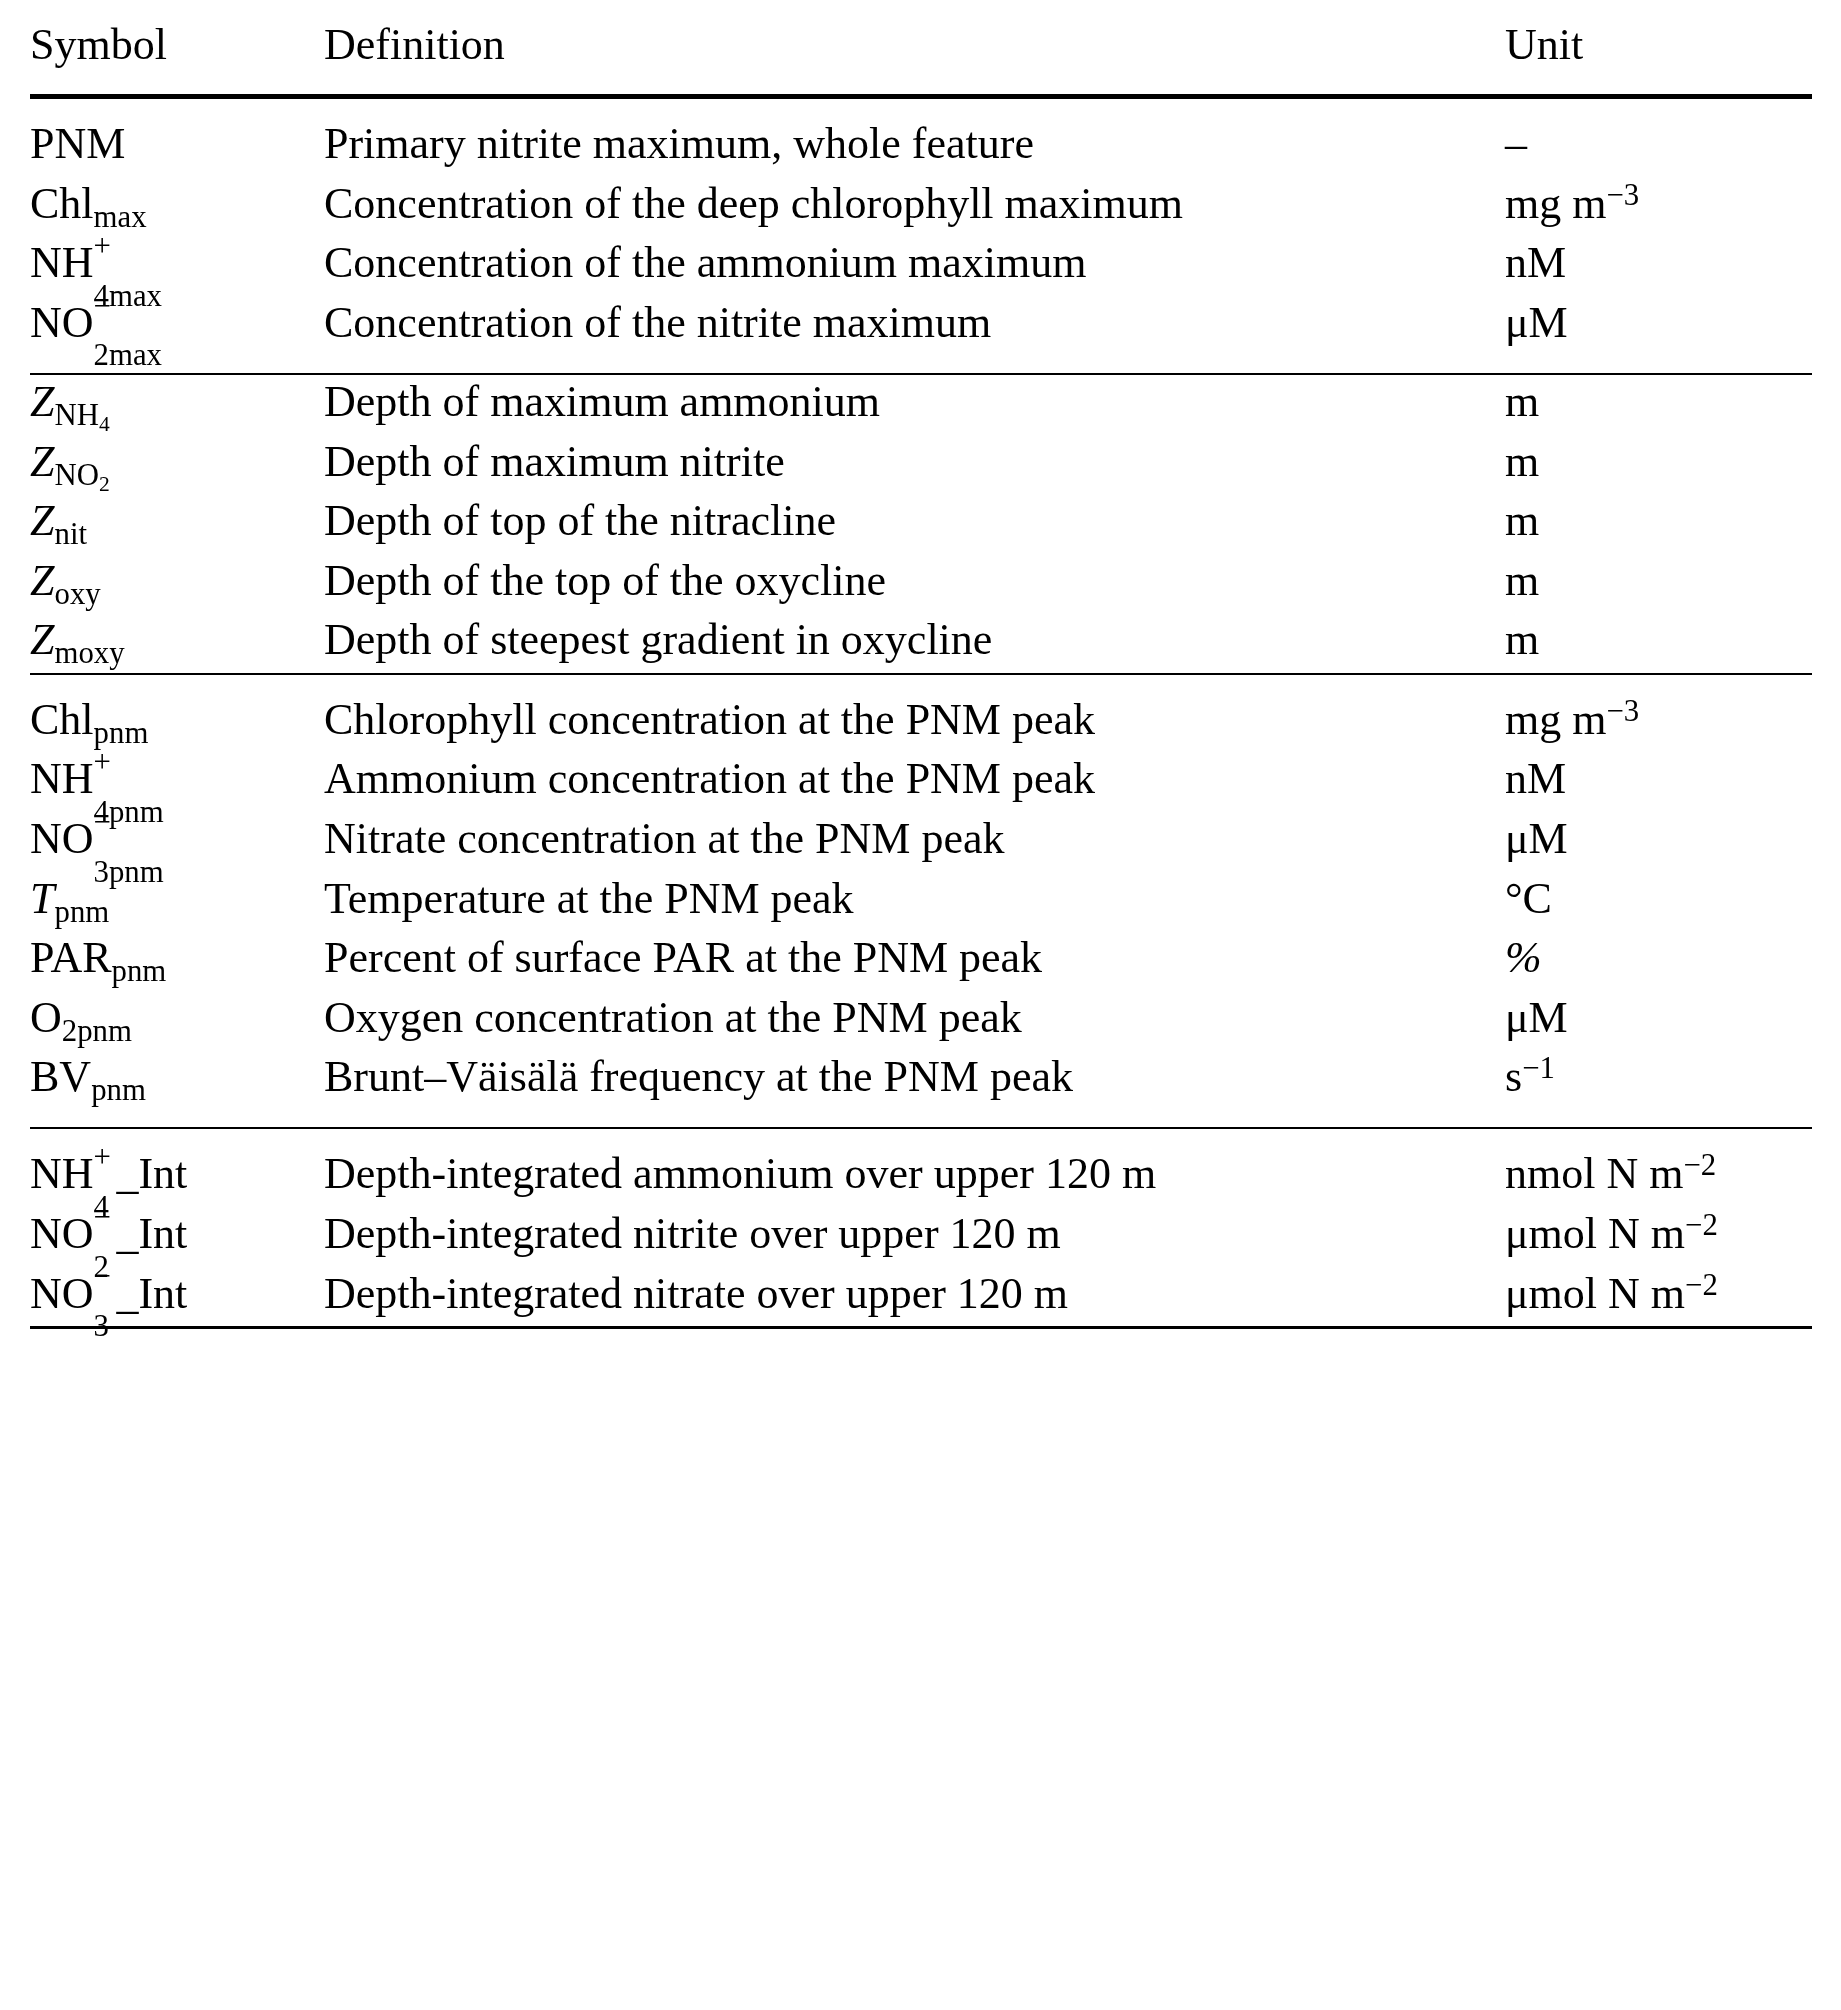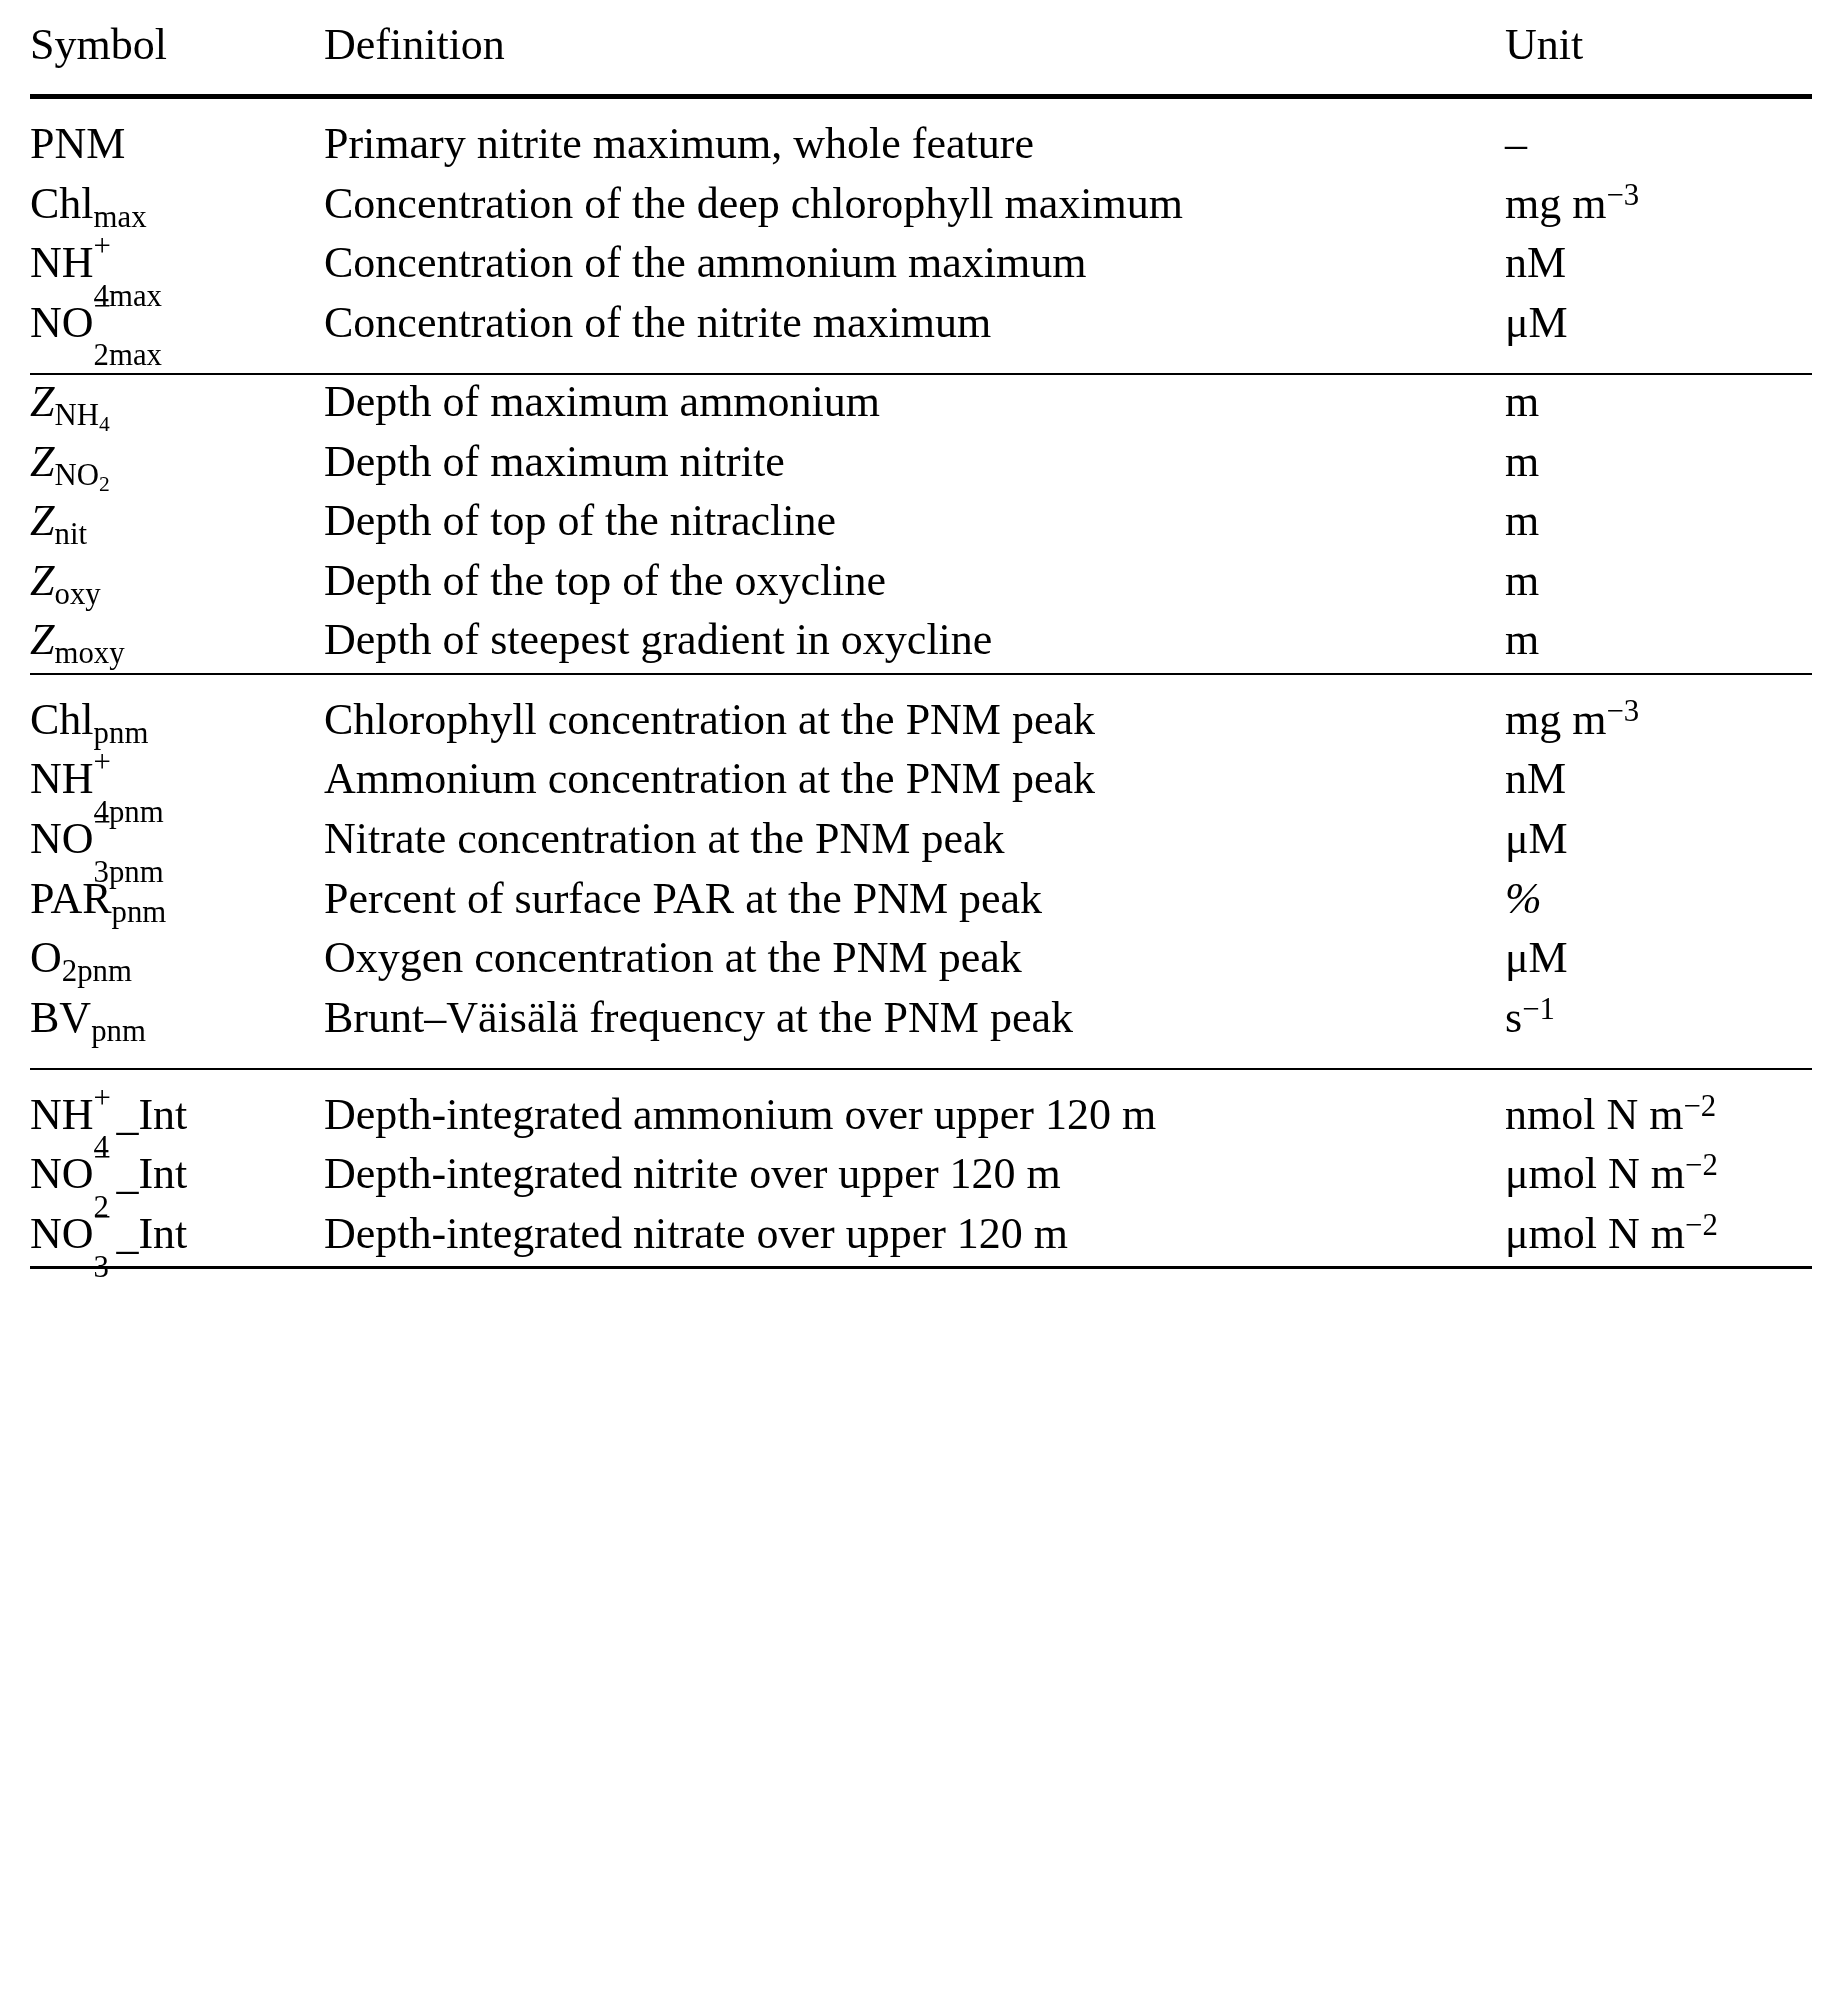--- a/index.html
+++ b/index.html
@@ -288,20 +288,31 @@
         <span class="sym"><span>NO</span><span class="stack"><span class="up">−</span><span class="dn">3pnm</span></span><span class="stack-pad" style="width:2.28em"></span></span>
       </td>
       <td>
         <span class="def">Nitrate concentration at the PNM peak</span>
       </td>
       <td>
         <span class="unit">μM</span>
       </td>
     </tr>
 
+    <tr class="body-row">
+      <td>
+        <span class="sym"><span class="mi">T</span><sub class="sb">pnm</sub></span>
+      </td>
+      <td>
+        <span class="def">Temperature at the PNM peak</span>
+      </td>
+      <td>
+        <span class="unit">°C</span>
+      </td>
+    </tr>
 
 
     <tr class="body-row">
       <td>
         <span class="sym"><span>PAR</span><sub class="sb">pnm</sub></span>
       </td>
       <td>
         <span class="def">Percent of surface PAR at the PNM peak</span>
       </td>
       <td>

